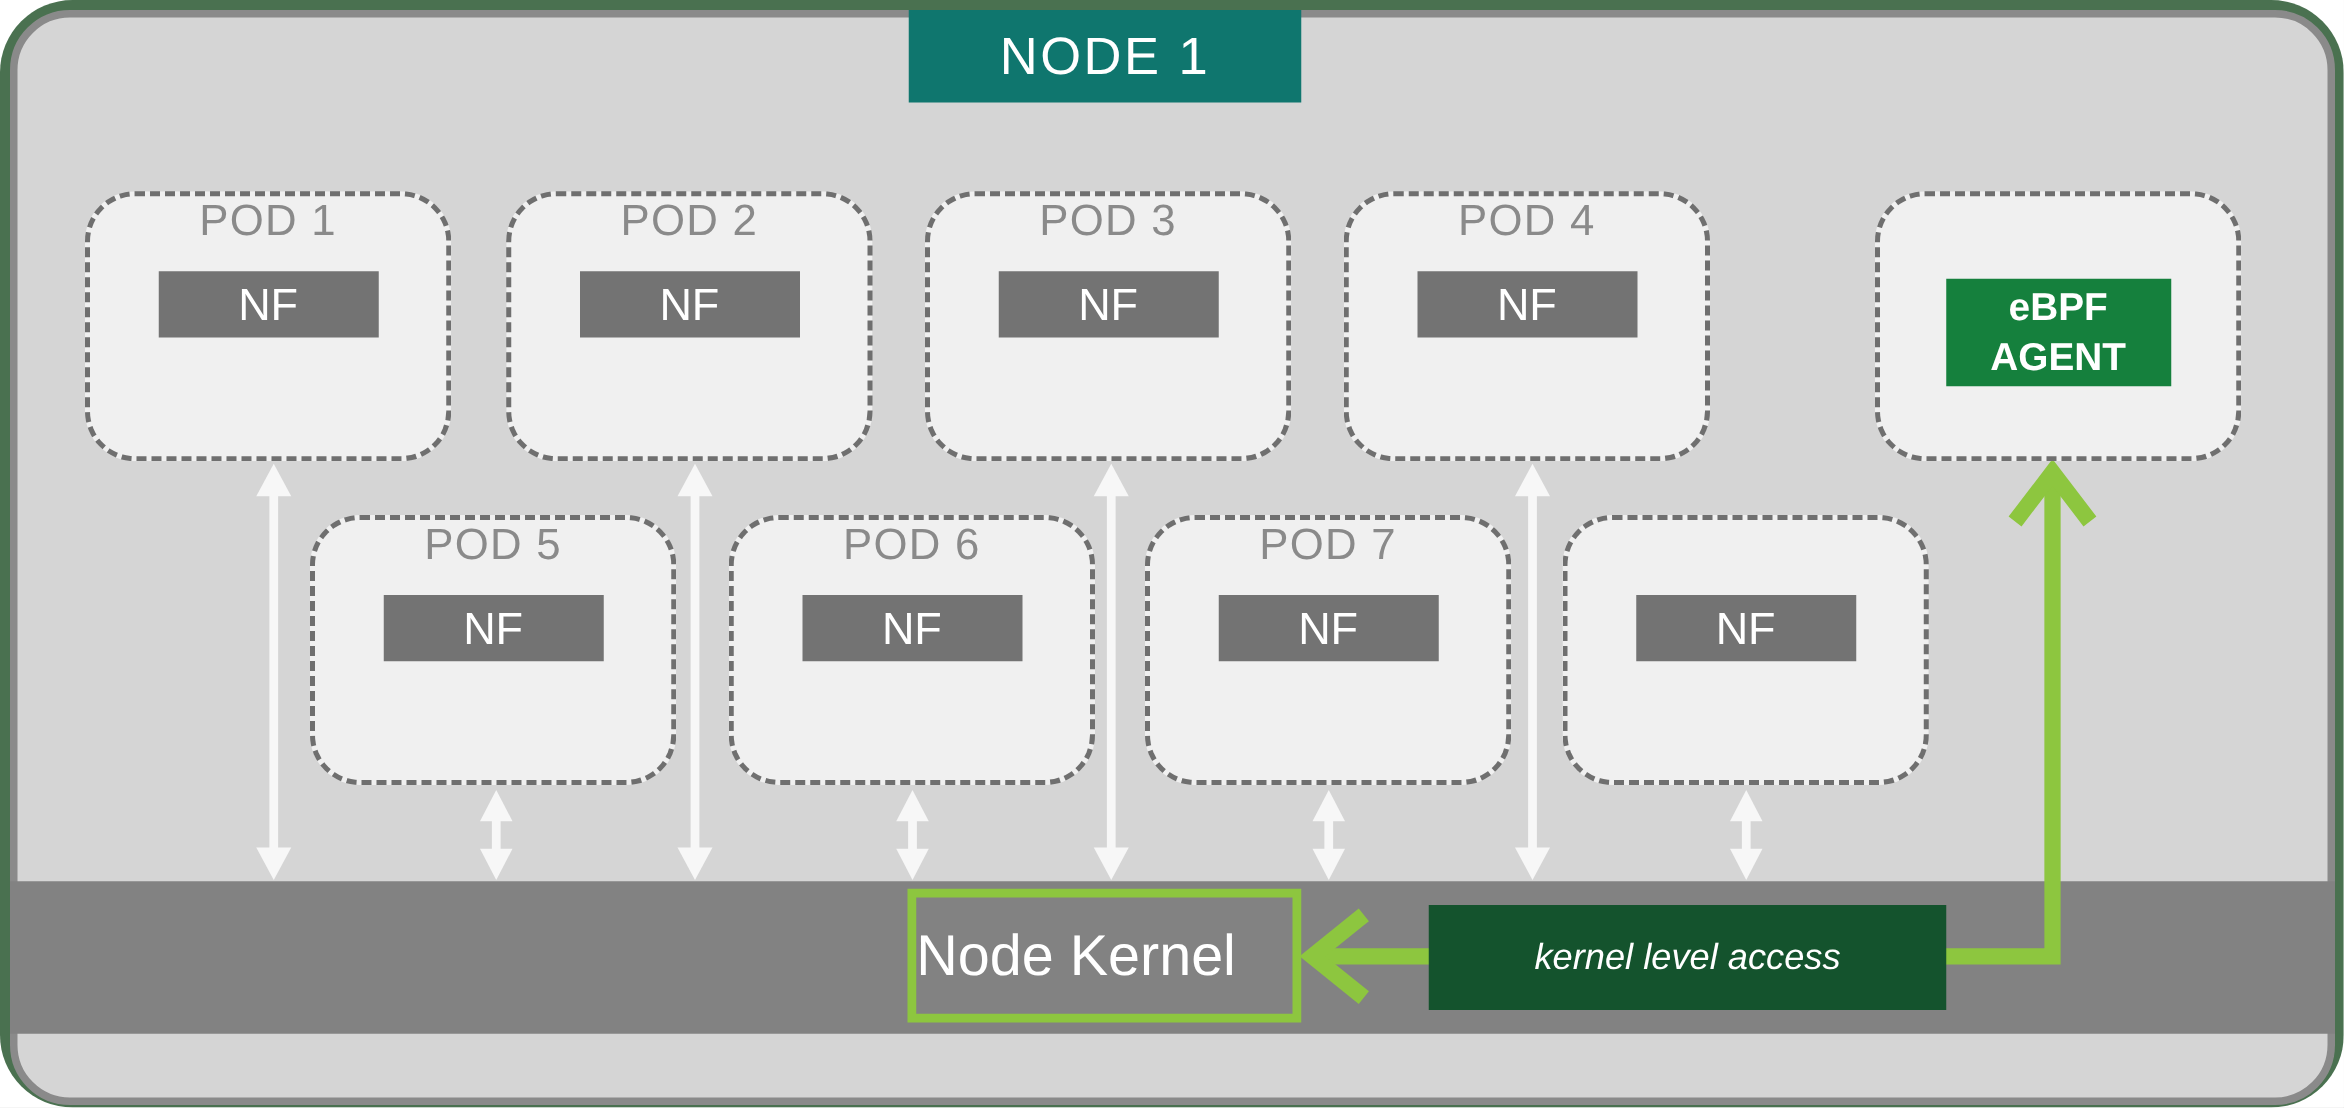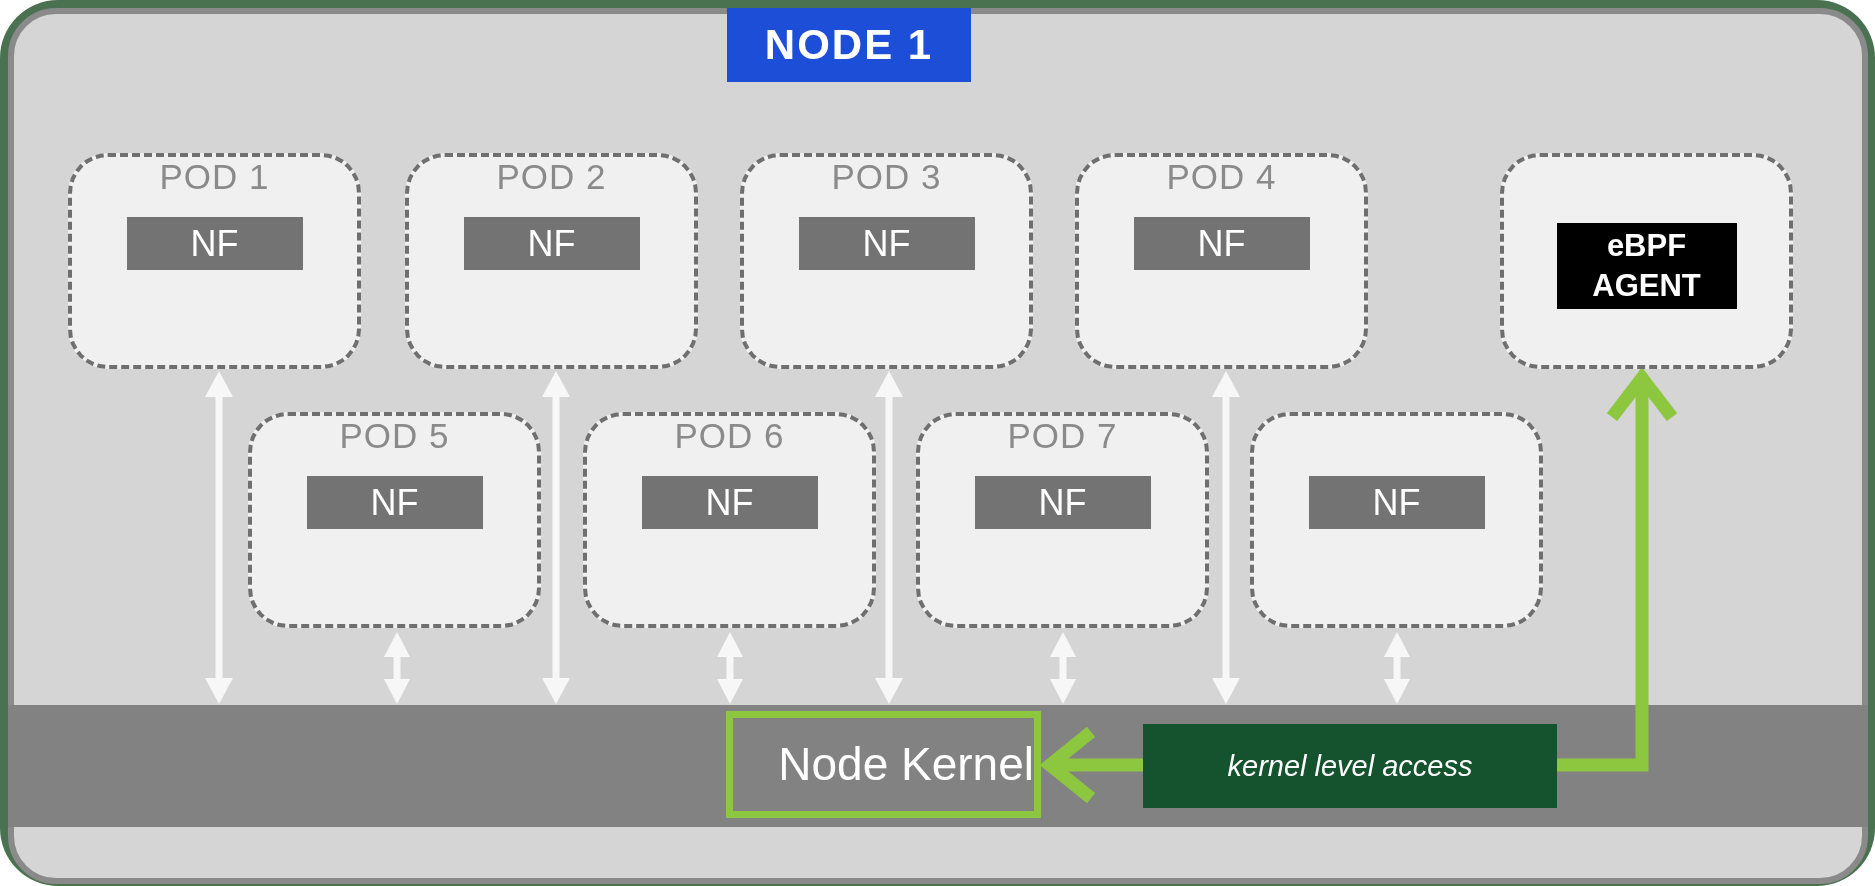--- a/index.html
+++ b/index.html
@@ -8,43 +8,43 @@
 
   
   .green-card{position:absolute;left:0;top:0;width:1875px;height:886px;
               background:#4A7150;border-radius:58px;}
 
   
   .node-box{position:absolute;left:8px;top:8px;width:1860px;height:876px;
             box-sizing:border-box;background:#D5D5D5;
             border:6px solid #8A8A8A;border-radius:48px;}
 
-  .node-header{position:absolute;left:727px;top:8px;width:244px;height:74px;
-               background:#1d4ed8;color:#ffffff;font-weight:bold;font-size:42px;
+  .node-header{position:absolute;left:727px;top:8px;width:314px;height:74px;
+               background:#0f766e;color:#ffffff;font-weight:normal;font-size:42px;
                letter-spacing:2px;text-align:center;line-height:74px;}
 
   
   .pod{position:absolute;width:293px;height:216px;box-sizing:border-box;
        background:#F0F0F0;border:4px dashed #6F6F6F;border-radius:40px;}
   .pod-label{text-align:center;font-size:35px;color:#8A8A8A;
              letter-spacing:1px;}
   .chip{position:absolute;top:60px;left:50%;transform:translateX(-50%);
         width:176px;height:53px;background:#737373;color:#ffffff;
         font-size:36px;line-height:53px;text-align:center;}
-  .chip-green{top:66px;width:180px;height:86px;background:#000000;
+  .chip-green{top:66px;width:180px;height:86px;background:#15803d;
               font-size:31px;font-weight:bold;line-height:40px;
               display:flex;align-items:center;justify-content:center;
               text-align:center;padding:0 6px;box-sizing:border-box;}
 
   
   .kernel-bar{position:absolute;left:8px;top:705px;width:1860px;height:122px;
               background:#828282;}
   .node-kernel{position:absolute;left:726px;top:711px;width:315px;height:107px;
                box-sizing:border-box;border:7px solid #8DC63F;color:#ffffff;
-               font-size:46px;text-align:right;line-height:93px;}
+               font-size:46px;text-align:left;line-height:93px;}
   .kernel-access{position:absolute;left:1143px;top:724px;width:414px;height:84px;
                  background:#14532d;color:#ffffff;font-size:29px;font-style:italic;
                  text-align:center;line-height:84px;}
 
   svg.overlay{position:absolute;left:0;top:0;pointer-events:none;}
 </style>
 </head>
 <body>
 
 <div class="green-card"></div>

